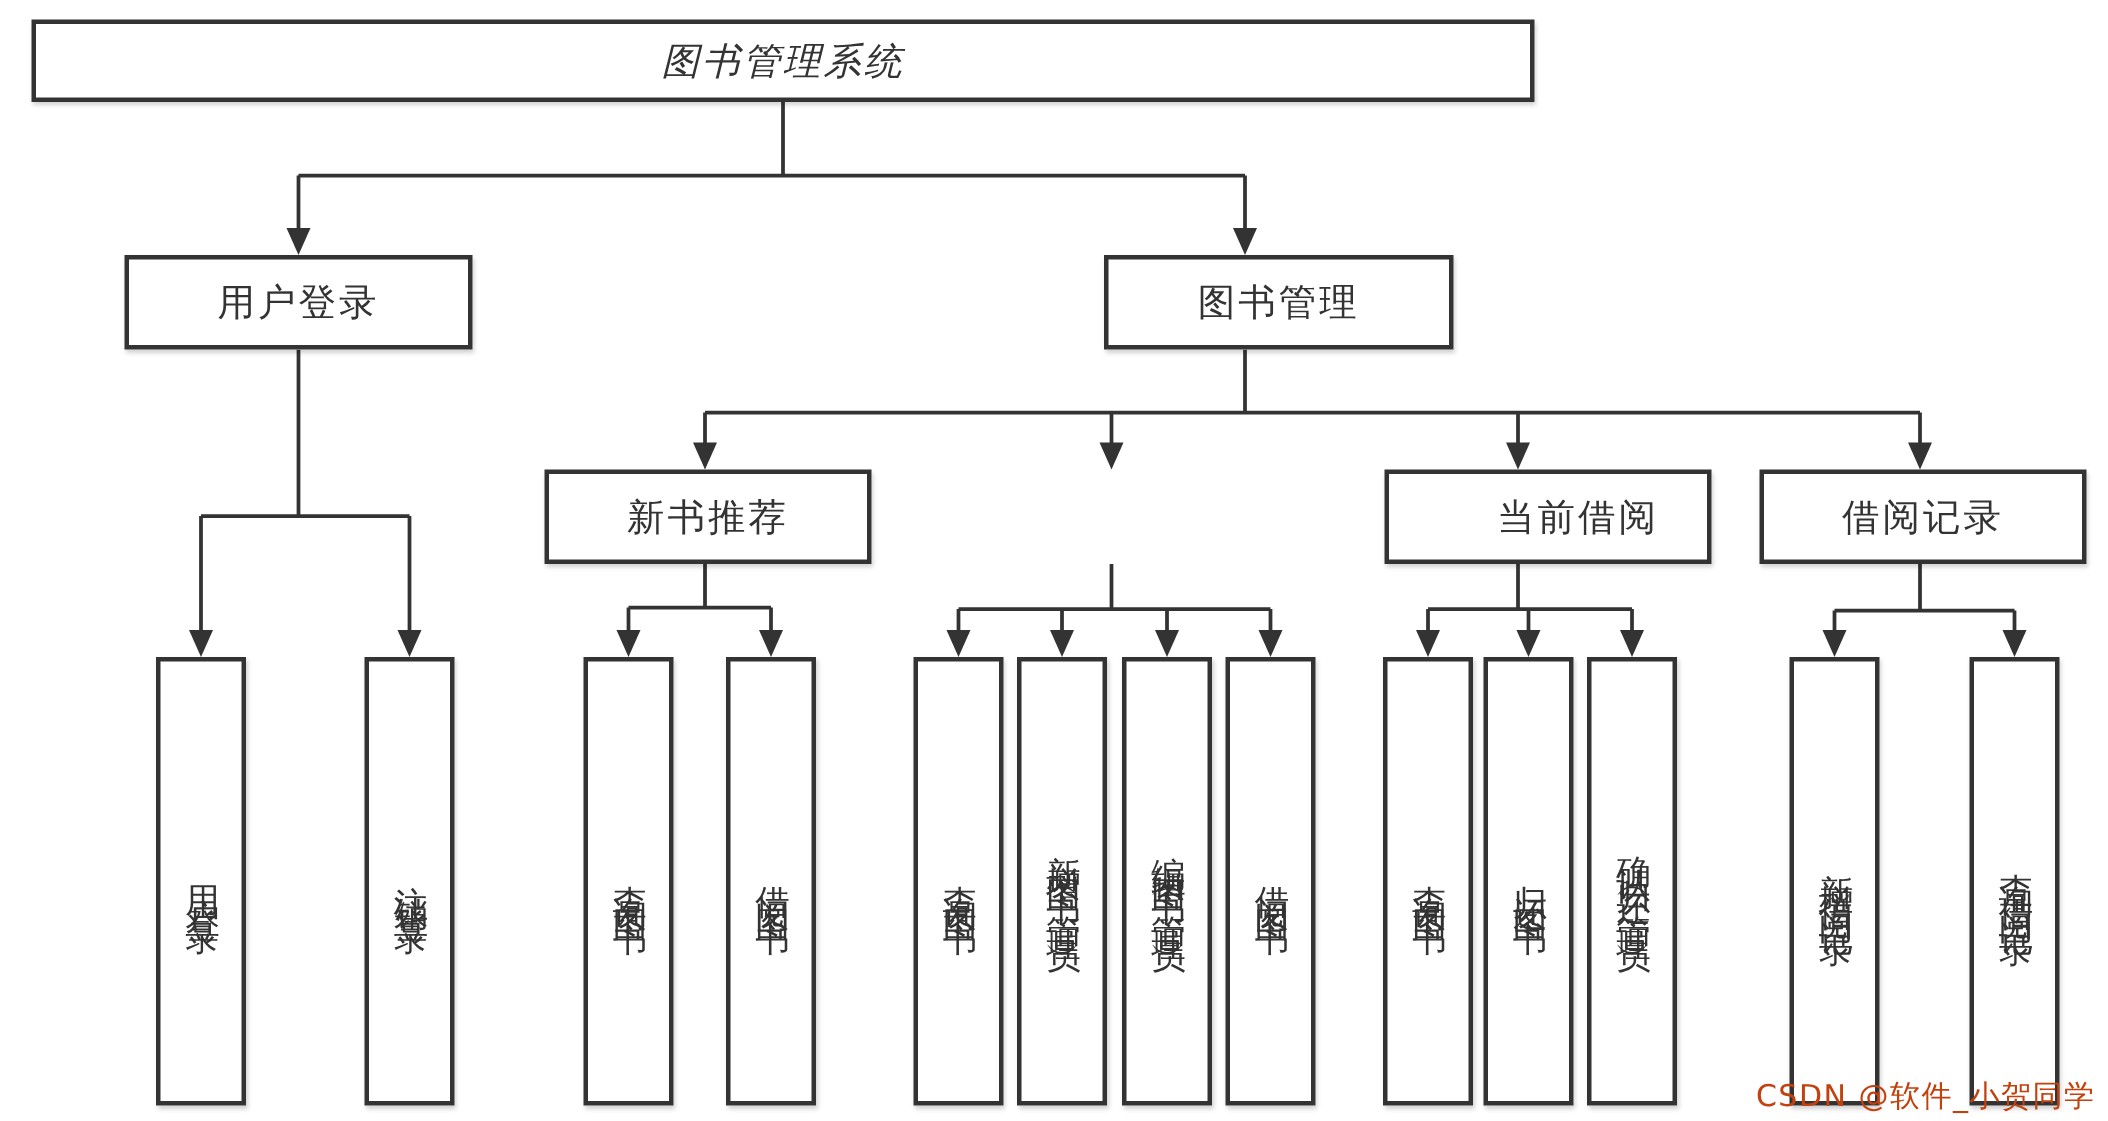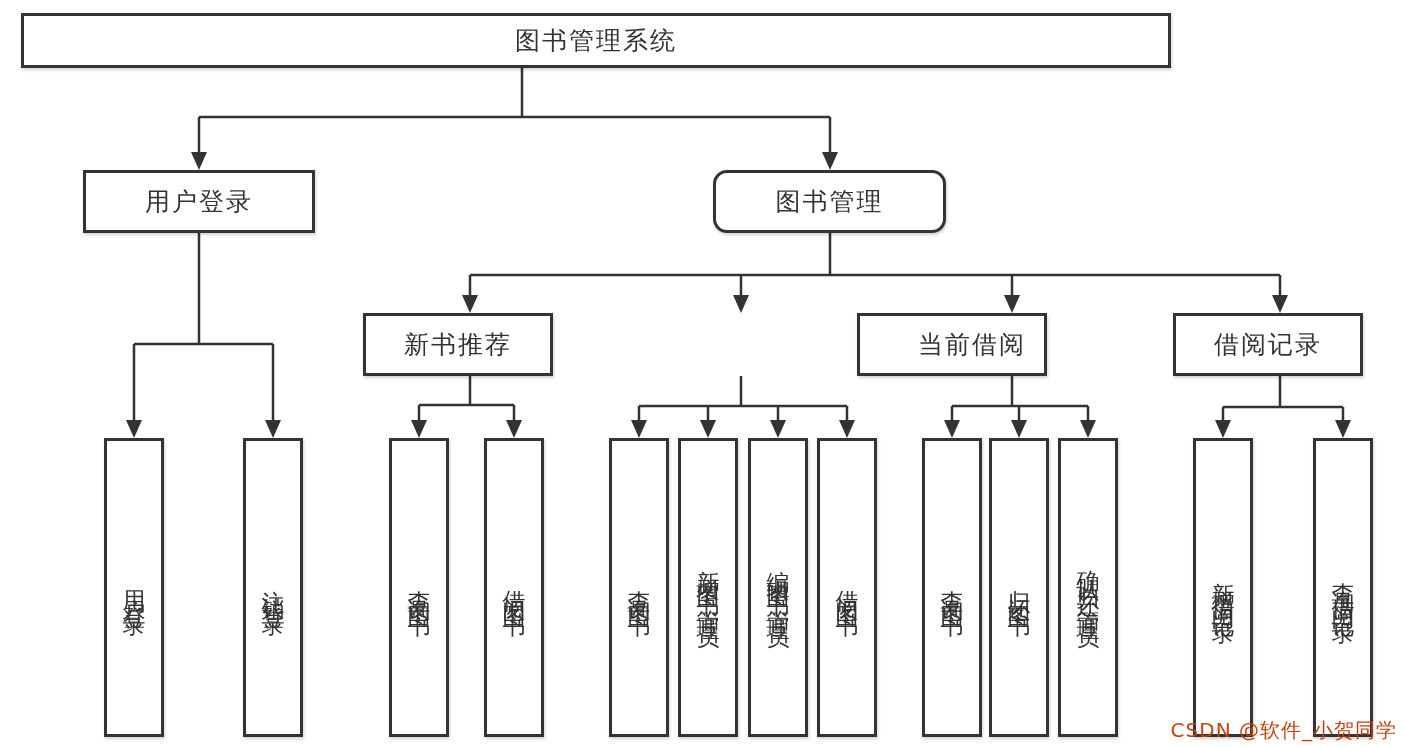--- a/index.html
+++ b/index.html
@@ -30,27 +30,27 @@
     background: #ffffff;
     display: flex;
     align-items: center;
     justify-content: center;
     color: #333333;
     font-size: 25px;
     letter-spacing: 2px;
     box-shadow: 1px 2px 3px rgba(0,0,0,0.18);
     z-index: 2;
   }
-  .node-root   { left: 21px;  top: 13px;  width: 1150px; height: 55px; }
+  .node-root   { left: 21px;  top: 13px;  width: 1002px; height: 55px; font-style: italic; }
   .node-l2a    { left: 83px;  top: 170px; width: 232px;  height: 63px; }
-  .node-l2b    { left: 713px; top: 170px; width: 233px;  height: 63px; border-radius: 14px; }
-  .node-l3     { top: 313px;  height: 63px; width: 190px; }
+  .node-l2b    { left: 736px; top: 170px; width: 233px;  height: 63px; }
+  .node-l3     { top: 313px;  height: 63px; width: 218px; }
   .node-l3-a   { left: 363px; }
   .node-l3-b   { left: 634px; }
-  .node-l3-c   { left: 857px; padding-left: 40px; }
+  .node-l3-c   { left: 923px; padding-left: 40px; }
   .node-l3-d   { left: 1173px; }
   .leaf {
     position: absolute;
     box-sizing: border-box;
     border: 3px solid #333333;
     background: #ffffff;
     top: 438px;
     height: 299px;
     width: 60px;
     display: flex;

